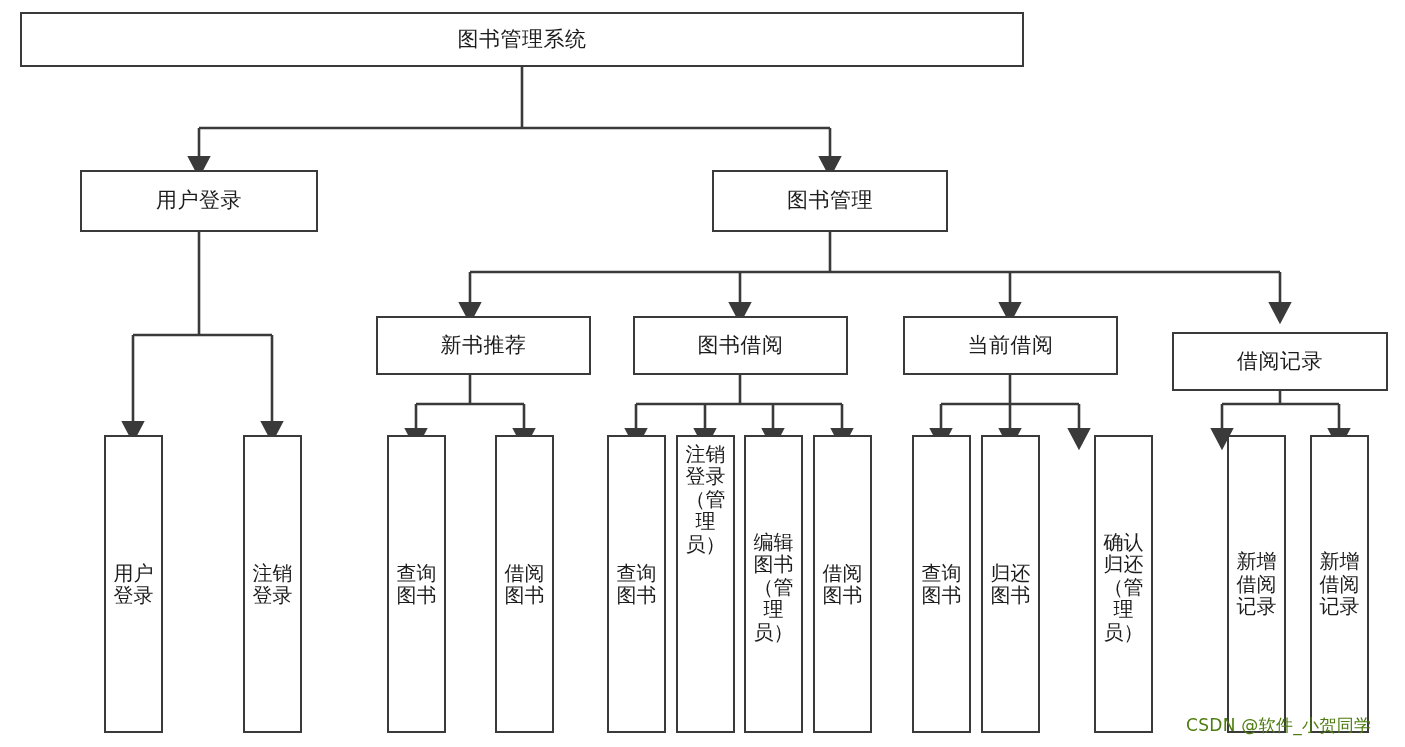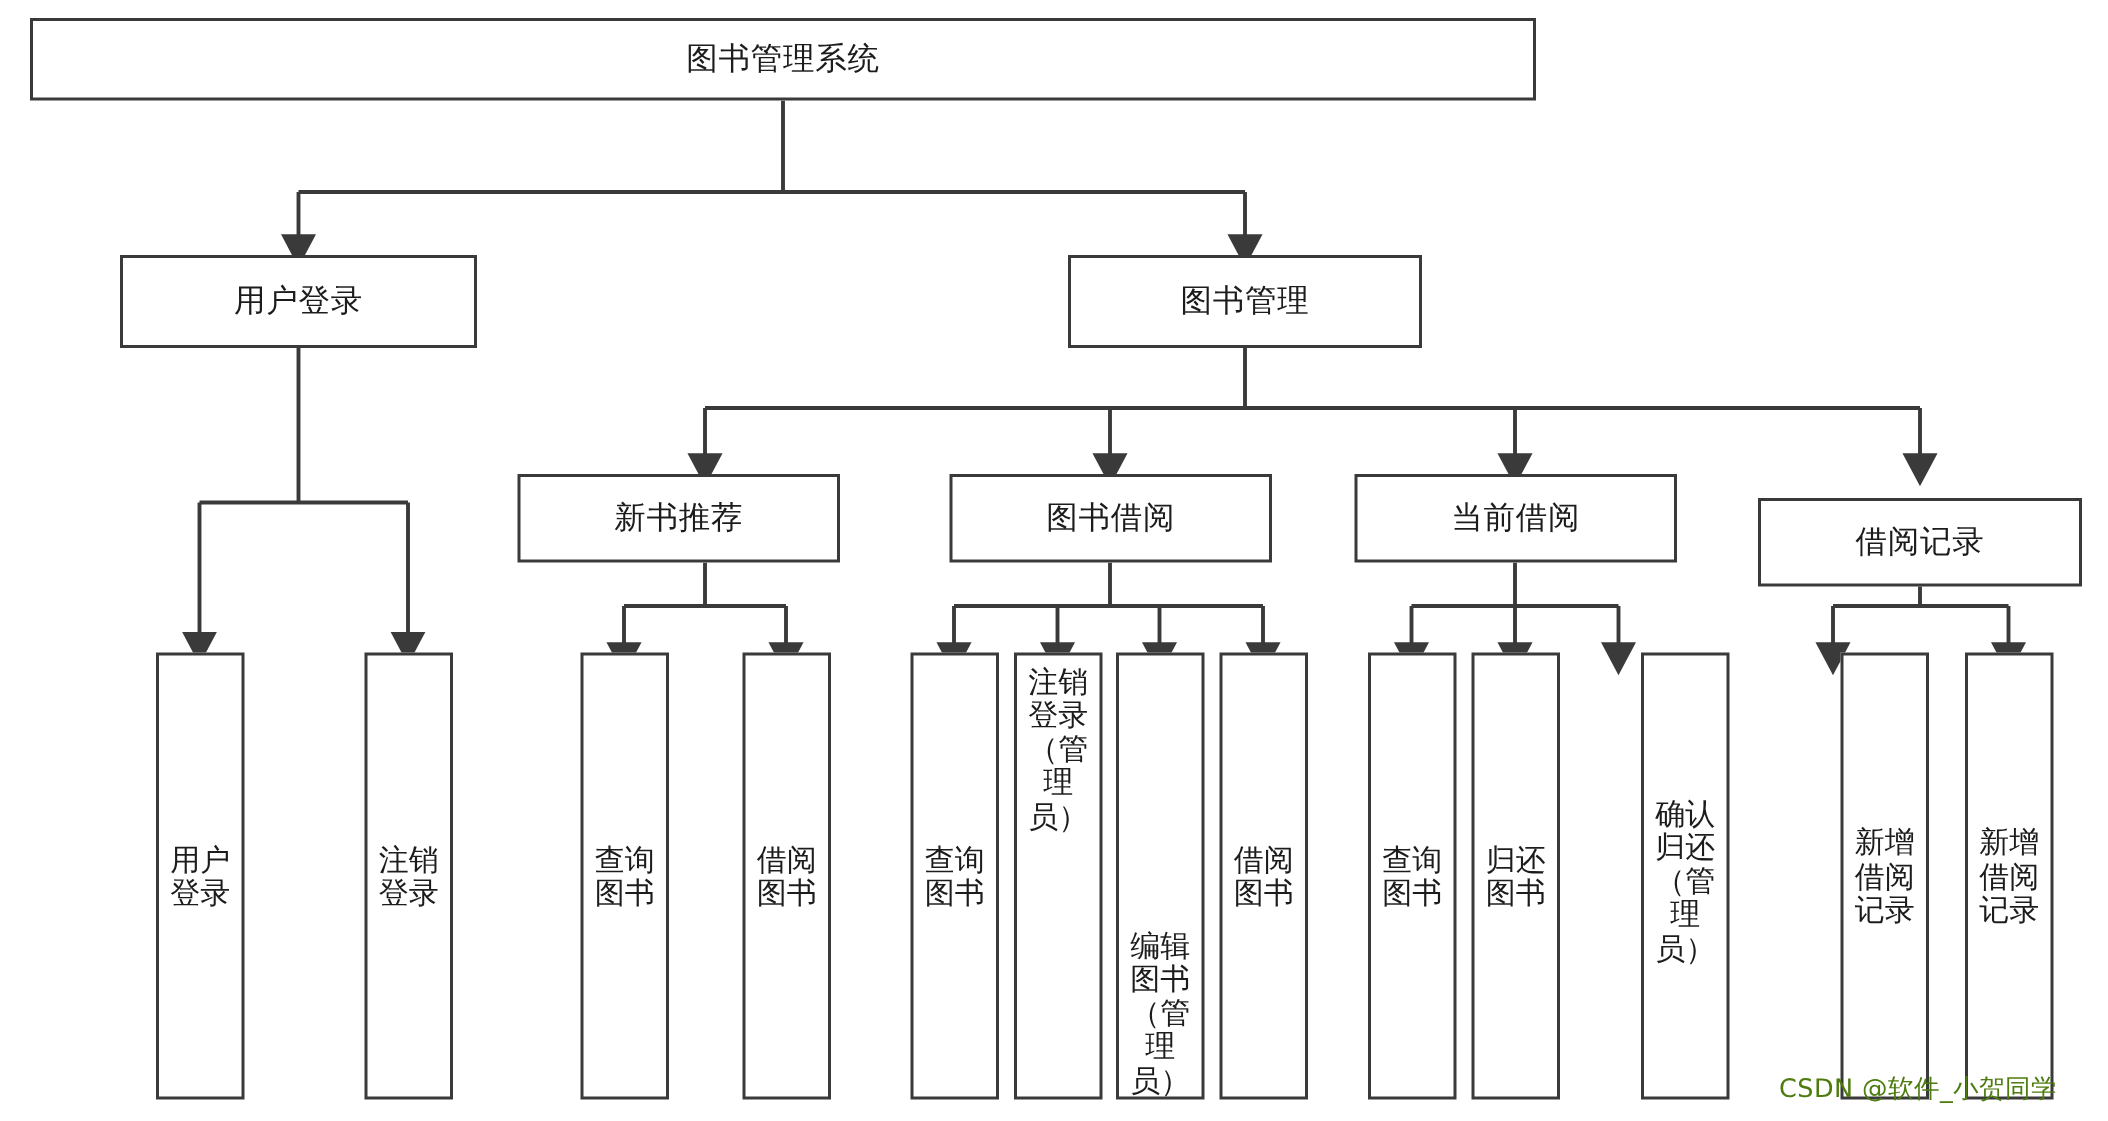--- a/index.html
+++ b/index.html
@@ -125,21 +125,21 @@
     <span class="node-label-h">图书管理系统</span>
   </div>
 
   <div class="node-box" style="left:80px; top:170px; width:238px; height:62px;">
     <span class="node-label-h">用户登录</span>
   </div>
   <div class="node-box" style="left:712px; top:170px; width:236px; height:62px;">
     <span class="node-label-h">图书管理</span>
   </div>
 
-  <div class="node-box" style="left:345px; top:316px; width:215px; height:59px;">
+  <div class="node-box" style="left:376px; top:316px; width:215px; height:59px;">
     <span class="node-label-h">新书推荐</span>
   </div>
   <div class="node-box" style="left:633px; top:316px; width:215px; height:59px;">
     <span class="node-label-h">图书借阅</span>
   </div>
   <div class="node-box" style="left:903px; top:316px; width:215px; height:59px;font-family:Liberation Serif, serif;">
     <span class="node-label-h">当前借阅</span>
   </div>
   <div class="node-box" style="left:1172px; top:316px; width:216px; height:59px;margin-top:16px;">
     <span class="node-label-h">借阅记录</span>
@@ -158,21 +158,21 @@
   <div class="node-box leaf-box" style="left:495px; top:435px; width:59px; height:298px;">
     <span class="node-label-v">借阅图书</span>
   </div>
 
   <div class="node-box leaf-box" style="left:607px; top:435px; width:59px; height:298px;">
     <span class="node-label-v">查询图书</span>
   </div>
   <div class="node-box leaf-box" style="left:676px; top:435px; width:59px; height:298px; align-items:flex-start;">
     <span class="node-label-v" style="padding-top:6px;">注销登录（管理员）</span>
   </div>
-  <div class="node-box leaf-box" style="left:744px; top:435px; width:59px; height:298px; align-items:flex-end;">
+  <div class="node-box leaf-box" style="left:744px; top:435px; width:59px; height:298px; align-items:center;">
     <span class="node-label-v" style="padding-top:6px;">编辑图书（管理员）</span>
   </div>
   <div class="node-box leaf-box" style="left:813px; top:435px; width:59px; height:298px;">
     <span class="node-label-v">借阅图书</span>
   </div>
 
   <div class="node-box leaf-box" style="left:912px; top:435px; width:59px; height:298px;">
     <span class="node-label-v">查询图书</span>
   </div>
   <div class="node-box leaf-box" style="left:981px; top:435px; width:59px; height:298px;">

